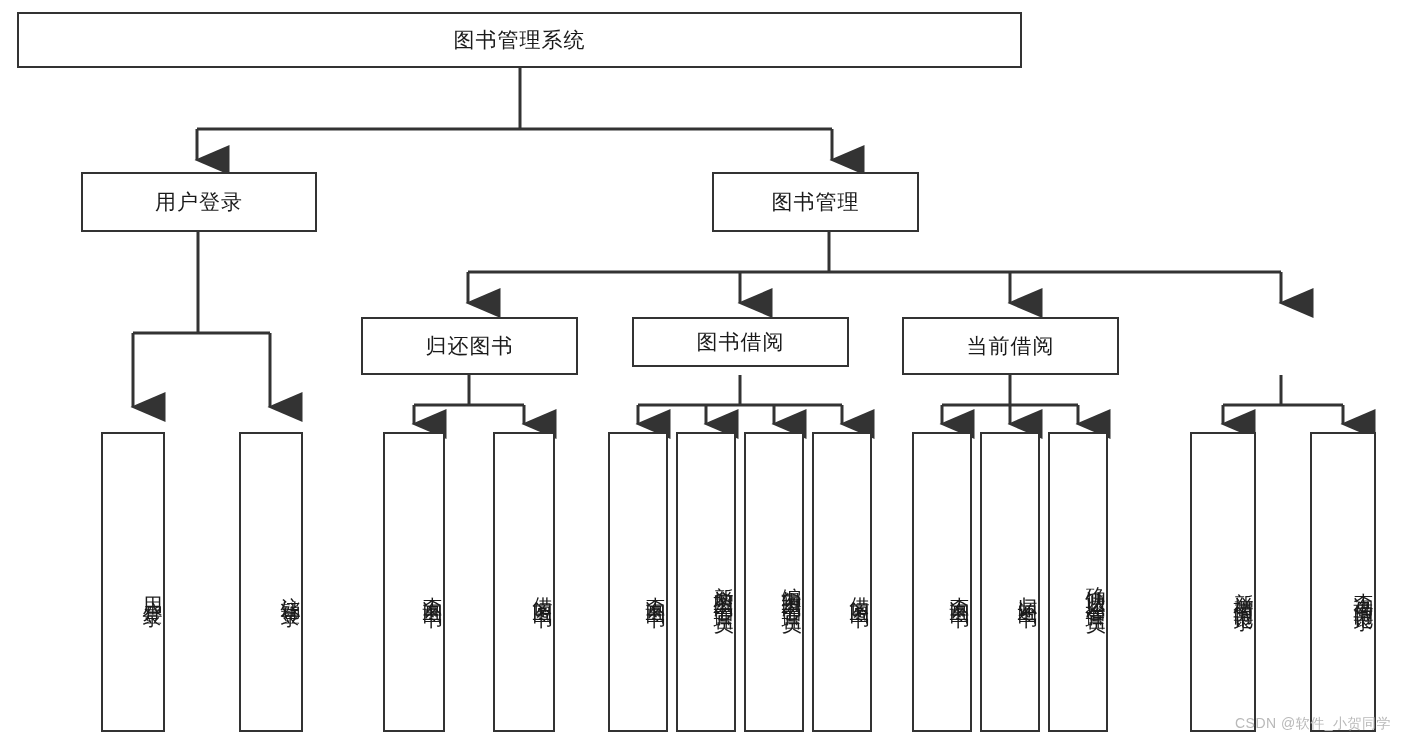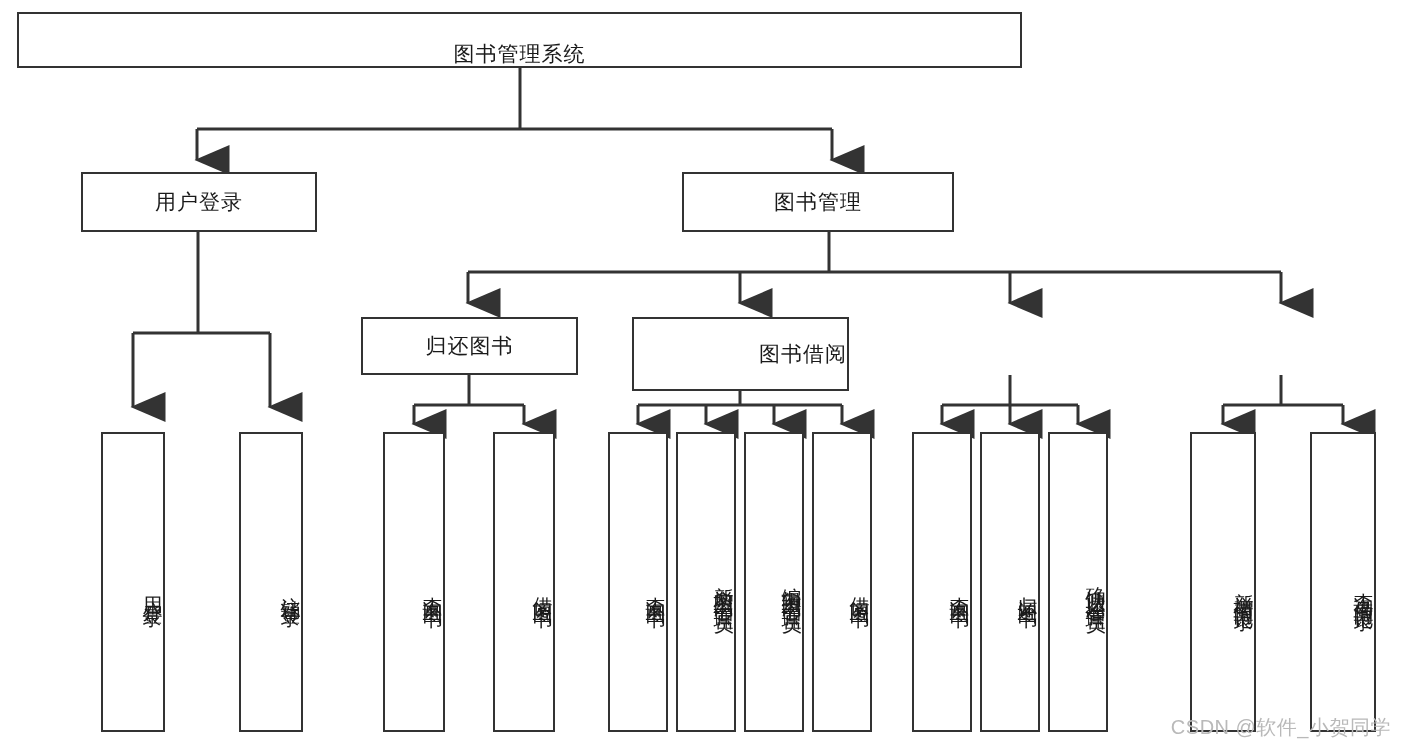--- a/index.html
+++ b/index.html
@@ -58,22 +58,22 @@
   }
   .node.vertical > .vlabel {
     writing-mode: vertical-rl;
     text-orientation: upright;
     display: block;
     margin-top: 14px;
   }
   .watermark {
     position: absolute;
     right: 14px;
-    bottom: 6px;
-    font-size: 20px;
+    bottom: 14px;
+    font-size: 14px;
     color: #b9b9b9;
     white-space: nowrap;
     z-index: 5;
     letter-spacing: 0.5px;
   }
 </style>
 </head>
 <body>
 
 <div id="diagram-root">
@@ -129,40 +129,43 @@
       <path d="M1010,405 L1010,424" marker-end="url(#arrowdown)"></path>
       <path d="M1078,405 L1078,424" marker-end="url(#arrowdown)"></path>
 
       <path d="M1281,375 L1281,405"></path>
       <path d="M1223,405 L1343,405"></path>
       <path d="M1223,405 L1223,424" marker-end="url(#arrowdown)"></path>
       <path d="M1343,405 L1343,424" marker-end="url(#arrowdown)"></path>
     </g>
   </svg>
 
-  <div class="node horizontal" style="left:17px; top:12px; width:1005px; height:56px;align-items:flex-end;">
+  <div class="node horizontal" style="left:17px; top:12px; width:1005px; height:56px;">
     <span>图书管理系统</span>
   </div>
 
   <div class="node horizontal" style="left:81px; top:172px; width:236px; height:60px;">
     <span>用户登录</span>
   </div>
 
-  <div class="node horizontal" style="left:682px; top:172px; width:272px; height:60px;text-align:center;">
+  <div class="node horizontal" style="left:712px; top:172px; width:207px; height:60px;text-align:center;">
     <span>图书管理</span>
   </div>
 
   <div class="node horizontal" style="left:361px; top:317px; width:217px; height:58px;">
     <span>归还图书</span>
   </div>
 
-  <div class="node horizontal" style="left:632px; top:317px; width:217px; height:74px;justify-content:flex-end;">
+  <div class="node horizontal" style="left:632px; top:317px; width:217px; height:50px;">
     <span>图书借阅</span>
   </div>
 
+  <div class="node horizontal" style="left:902px; top:317px; width:217px; height:58px;">
+    <span>当前借阅</span>
+  </div>
 
 
   <div class="node vertical" style="left:101px; top:432px; width:64px; height:300px;">
     <span class="vlabel">用户登录</span>
   </div>
 
   <div class="node vertical" style="left:239px; top:432px; width:64px; height:300px;">
     <span class="vlabel">注销登录</span>
   </div>
 

